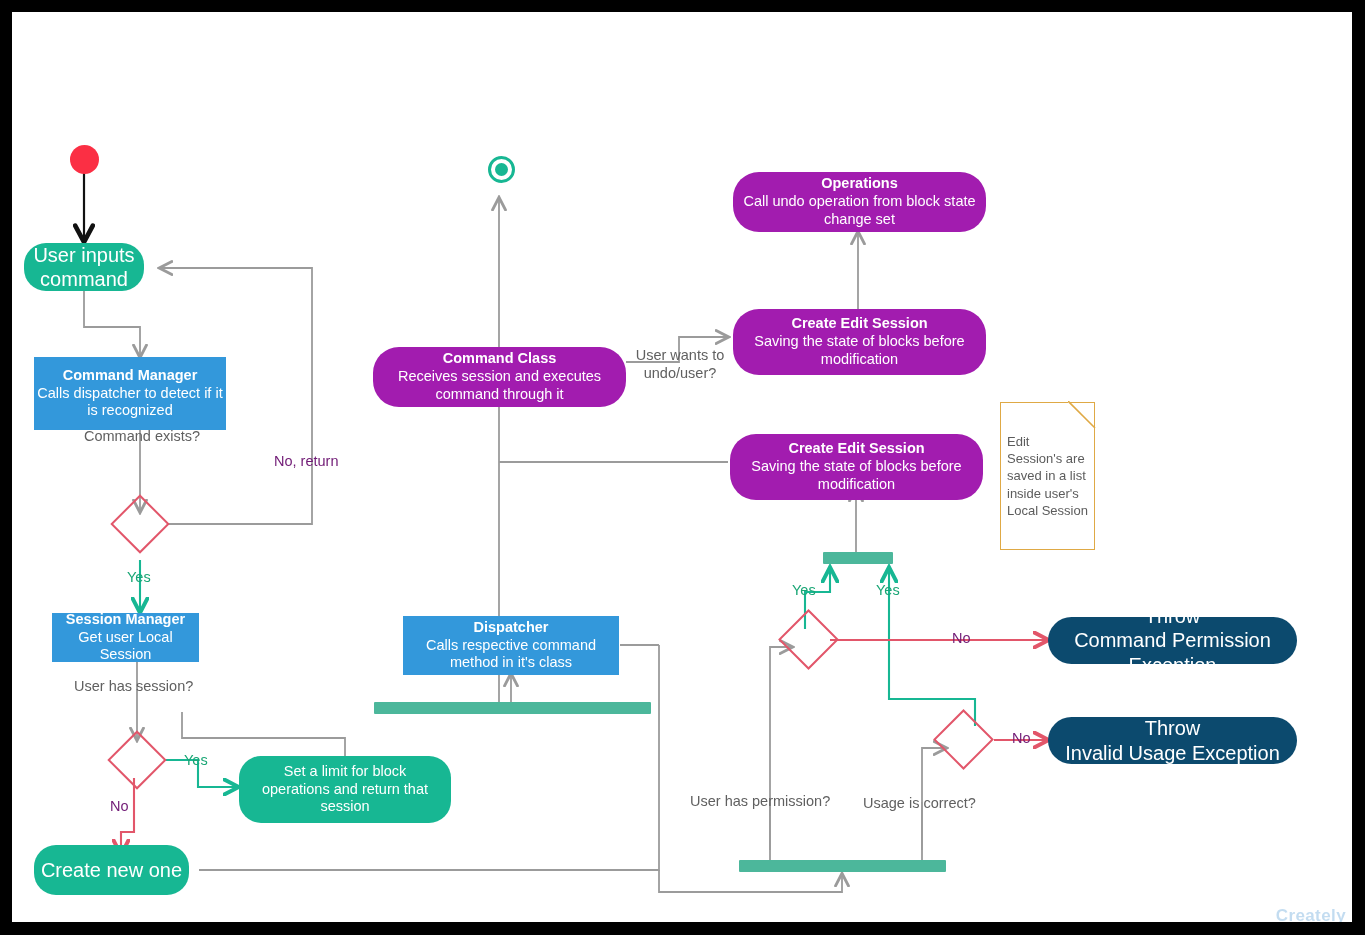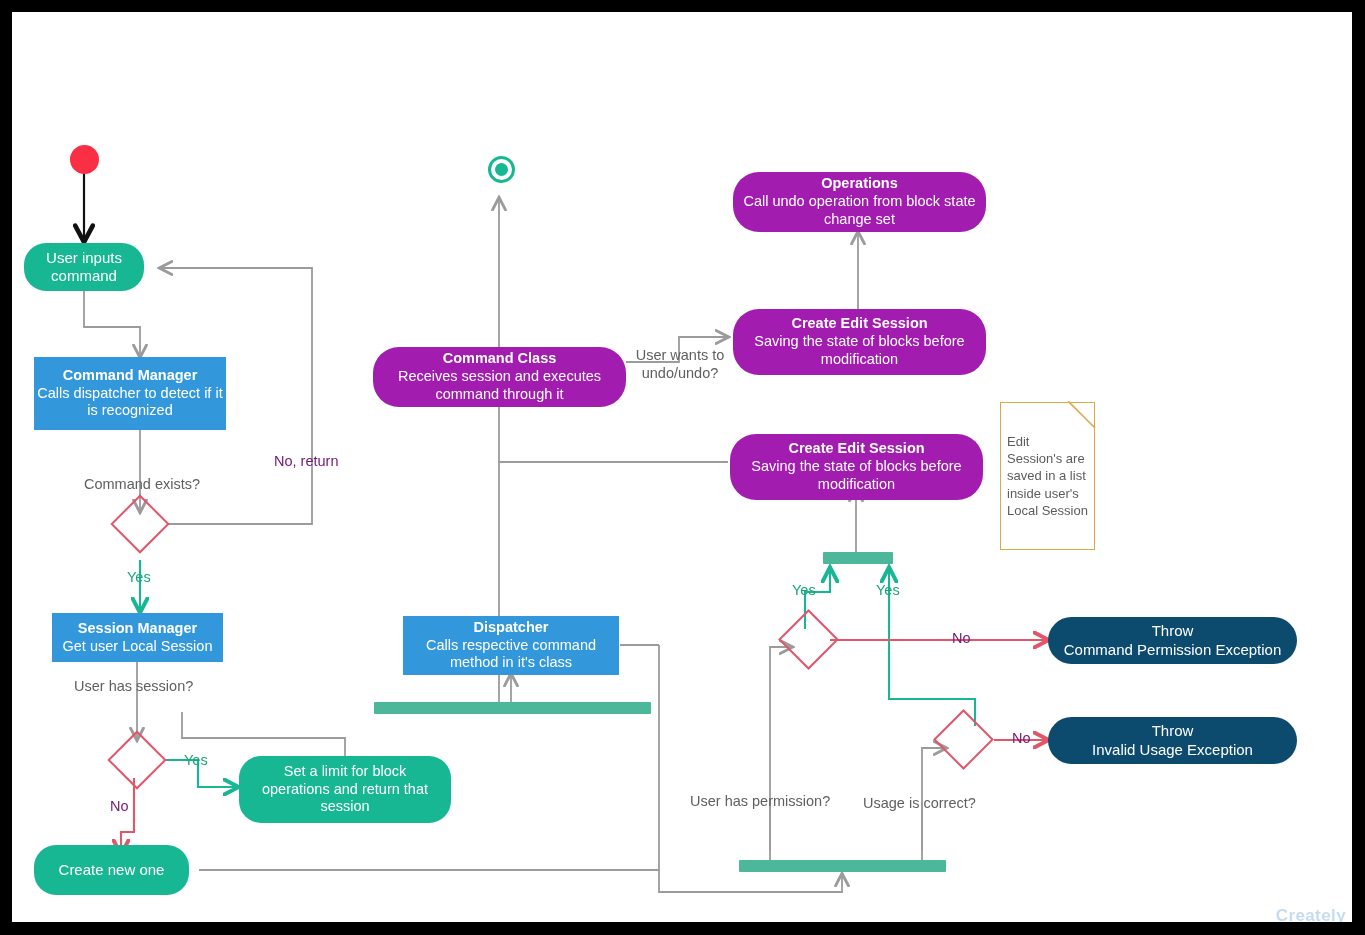--- a/index.html
+++ b/index.html
@@ -46,21 +46,21 @@
     line-height: 1.22;
   }
   .node .ttl {
     font-weight: bold;
     font-size: 14.5px;
   }
   .node .sub {
     font-size: 14.5px;
   }
   .node.single {
-    font-size: 15px;
+    font-size: 20px;
   }
   .teal  { background: #17b793; border-radius: 22px; }
   .blue  { background: #3398db; border-radius: 0px; }
   .purple{ background: #a21caf; border-radius: 26px; }
   .orange{ background: #0c4a6e; border-radius: 26px; }
 
   .bar {
     position: absolute;
     background: #4cb79b;
     border-radius: 1px;
@@ -222,21 +222,21 @@
       <span>command</span>
     </div>
 
     <div class="node blue" style="left:22px; top:345px; width:192px; height:73px;">
       <span class="ttl">Command Manager</span>
       <span class="sub">Calls dispatcher to detect if it is recognized</span>
     </div>
 
     <div class="diamond" style="left:107px; top:491px; width:42px; height:42px;"></div>
 
-    <div class="node blue" style="left:40px; top:601px; width:171px; height:49px;">
+    <div class="node blue" style="left:40px; top:601px; width:147px; height:49px;">
       <span class="ttl">Session Manager</span>
       <span class="sub">Get user Local Session</span>
     </div>
 
     <div class="diamond" style="left:104px; top:727px; width:42px; height:42px;"></div>
 
     <div class="node teal single" style="left:227px; top:744px; width:212px; height:67px; font-size:14.5px; padding:0 10px;">
       <span>Set a limit for block operations and return that session</span>
     </div>
 
@@ -292,35 +292,35 @@
     <div class="node orange single" style="left:1036px; top:605px; width:249px; height:47px;">
       <span>Throw</span>
       <span>Command Permission Exception</span>
     </div>
 
     <div class="node orange single" style="left:1036px; top:705px; width:249px; height:47px;">
       <span>Throw</span>
       <span>Invalid Usage Exception</span>
     </div>
 
-    <div class="lbl" style="left:72px; top:464px;text-align:center;">Command exists?</div>
+    <div class="lbl" style="left:72px; top:416px;text-align:center;">Command exists?</div>
 
     <div class="lbl red" style="left:262px; top:441px;">No, return</div>
 
     <div class="lbl green" style="left:115px; top:557px;">Yes</div>
 
     <div class="lbl" style="left:62px; top:666px;">User has session?</div>
 
     <div class="lbl green" style="left:172px; top:740px;">Yes</div>
 
     <div class="lbl red" style="left:98px; top:786px;">No</div>
 
     <div class="lbl twoline" style="left:622px; top:335px; width:92px;">
       <span>User wants to</span><br>
-      <span>undo/undo?</span>
+      <span>undo/user?</span>
     </div>
 
     <div class="lbl green" style="left:780px; top:570px;">Yes</div>
 
     <div class="lbl green" style="left:864px; top:570px;">Yes</div>
 
     <div class="lbl red" style="left:940px; top:618px;">No</div>
 
     <div class="lbl red" style="left:1000px; top:718px;">No</div>
 

